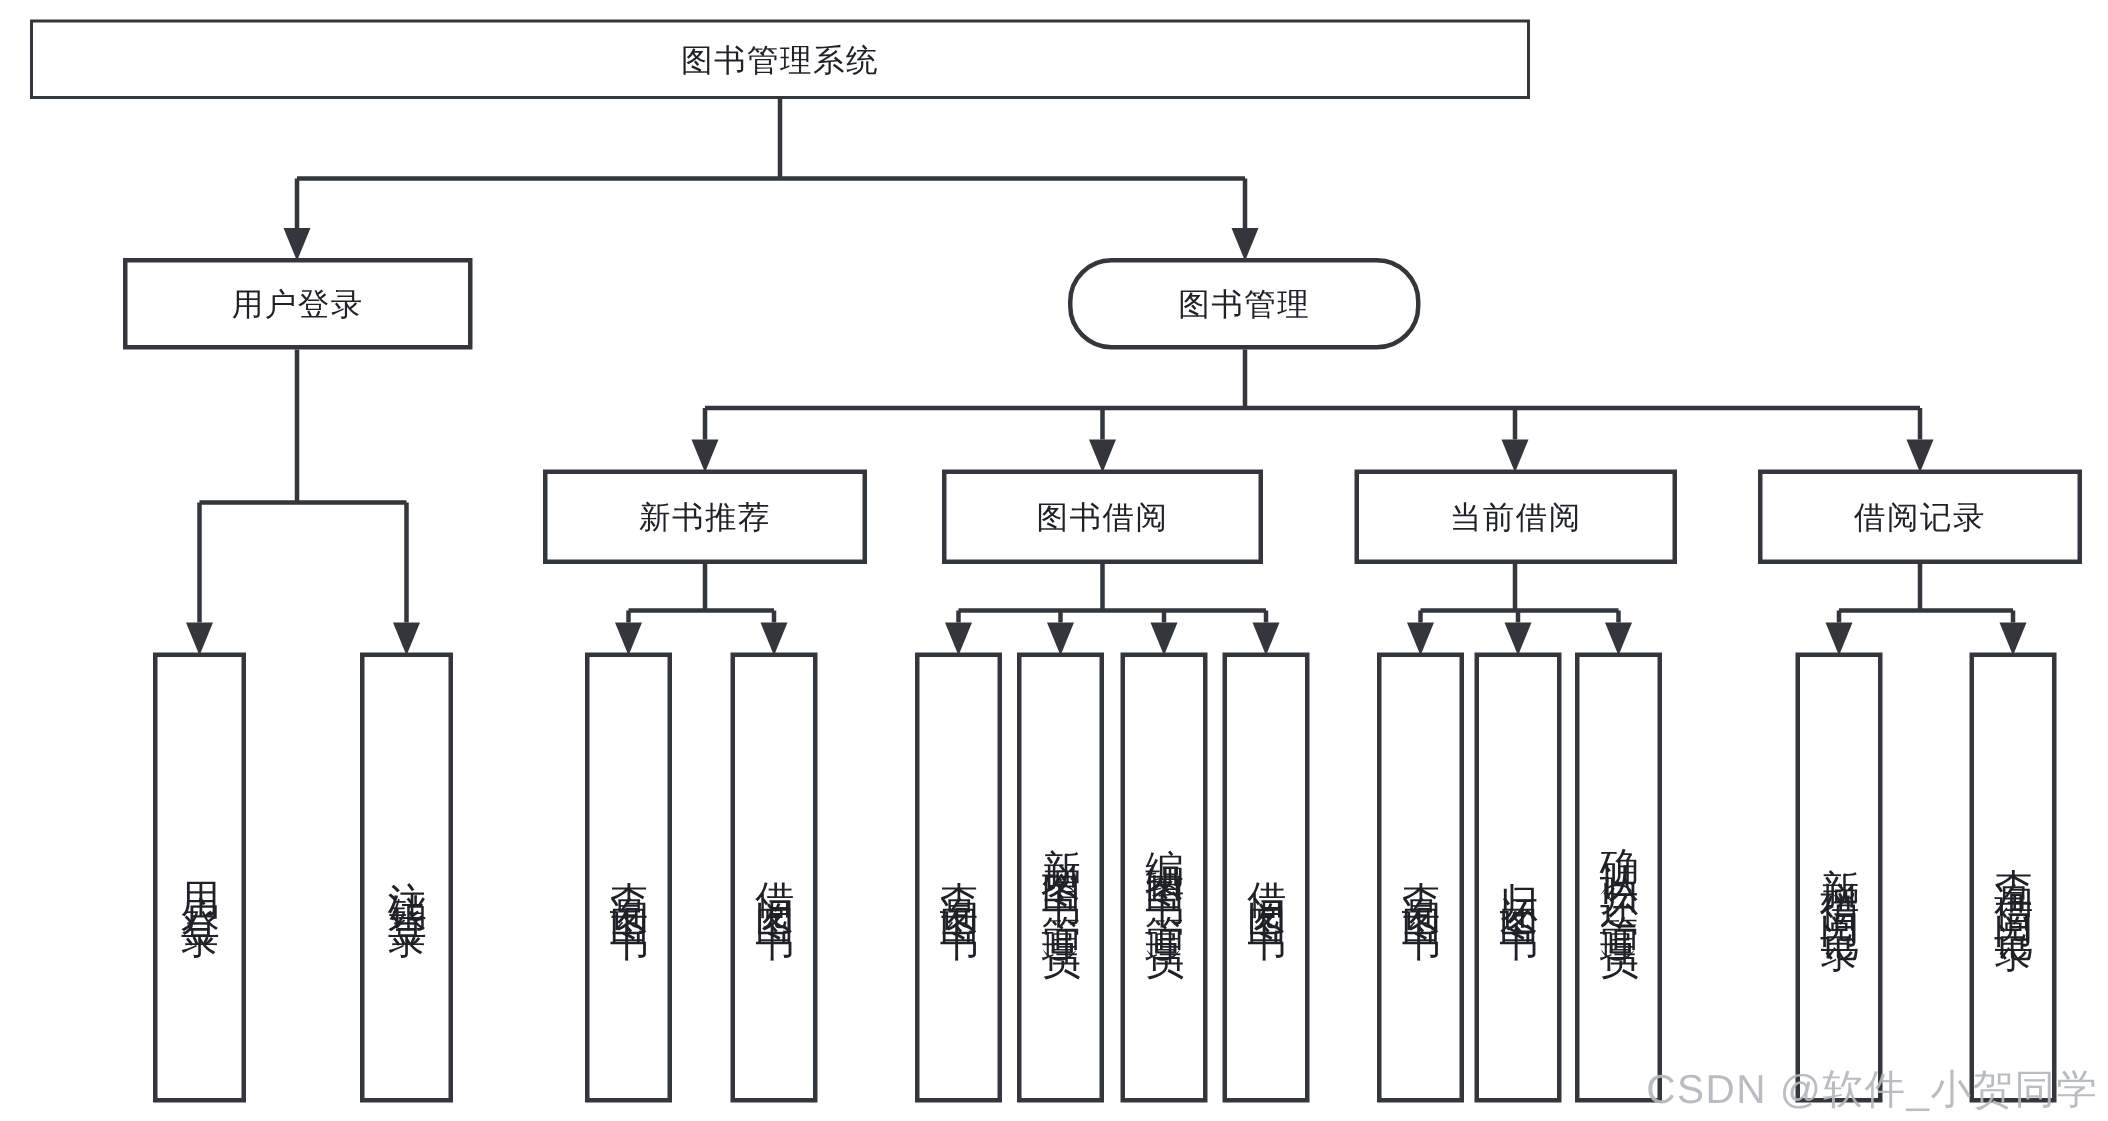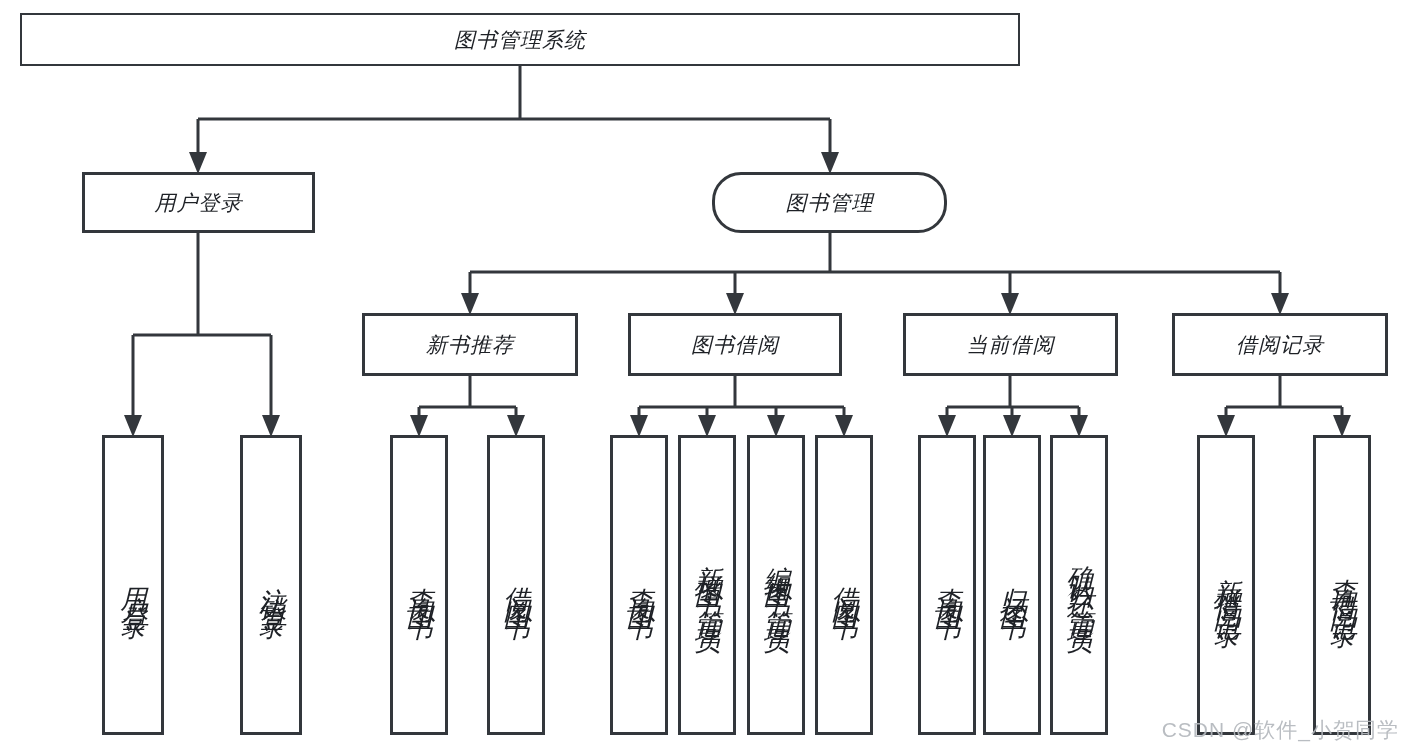--- a/index.html
+++ b/index.html
@@ -1,21 +1,21 @@
 <!DOCTYPE html>
 <html><head>
 <meta charset="utf-8">
 <style>
   html,body{margin:0;padding:0;background:#ffffff;}
   body{font-family:"Liberation Sans", sans-serif;}
   .canvas{position:relative;width:1405px;height:747px;background:#ffffff;overflow:hidden;}
   .wires{position:absolute;left:0;top:0;width:1405px;height:747px;pointer-events:none;z-index:5;}
   .node{
     position:absolute;background:#ffffff;border:3px solid #33373c;box-sizing:border-box;
-    display:flex;align-items:center;justify-content:center;color:#1e2126;z-index:2;font-style:italic;
+    display:flex;align-items:center;justify-content:center;color:#1e2126;z-index:2;
   }
   .hlabel{font-size:21px;letter-spacing:1px;white-space:nowrap;}
   .vlabel{
     writing-mode:vertical-rl;text-orientation:mixed;
     font-size:26px;line-height:1.15;letter-spacing:9px;white-space:nowrap;
   }
   .root{left:20px;top:13px;width:1000px;height:53px;border-width:2px;}
   .l2a{left:82px;top:172px;width:233px;height:61px;}
   .l2b{left:712px;top:172px;width:235px;height:61px;border-radius:29px;}
   .l3a{left:362px;top:313px;width:216px;height:63px;justify-content:center;}
@@ -31,21 +31,21 @@
   .f6{left:678px;}
   .f7{left:747px;}
   .f8{left:815px;}
   .f9{left:918px;}
   .f10{left:983px;}
   .f11{left:1050px;}
   .f12{left:1197px;}
   .f13{left:1313px;}
   .watermark{
     position:absolute;right:6px;bottom:3px;z-index:10;
-    font-size:21px;color:#b4b8bd;opacity:.92;letter-spacing:1px;white-space:nowrap;
+    font-size:27px;color:#b4b8bd;opacity:.92;letter-spacing:1px;white-space:nowrap;
   }
 </style>
 </head>
 <body>
 
 <div class="canvas">
 
   <div class="node root">
     <span class="hlabel">图书管理系统</span>
   </div>

